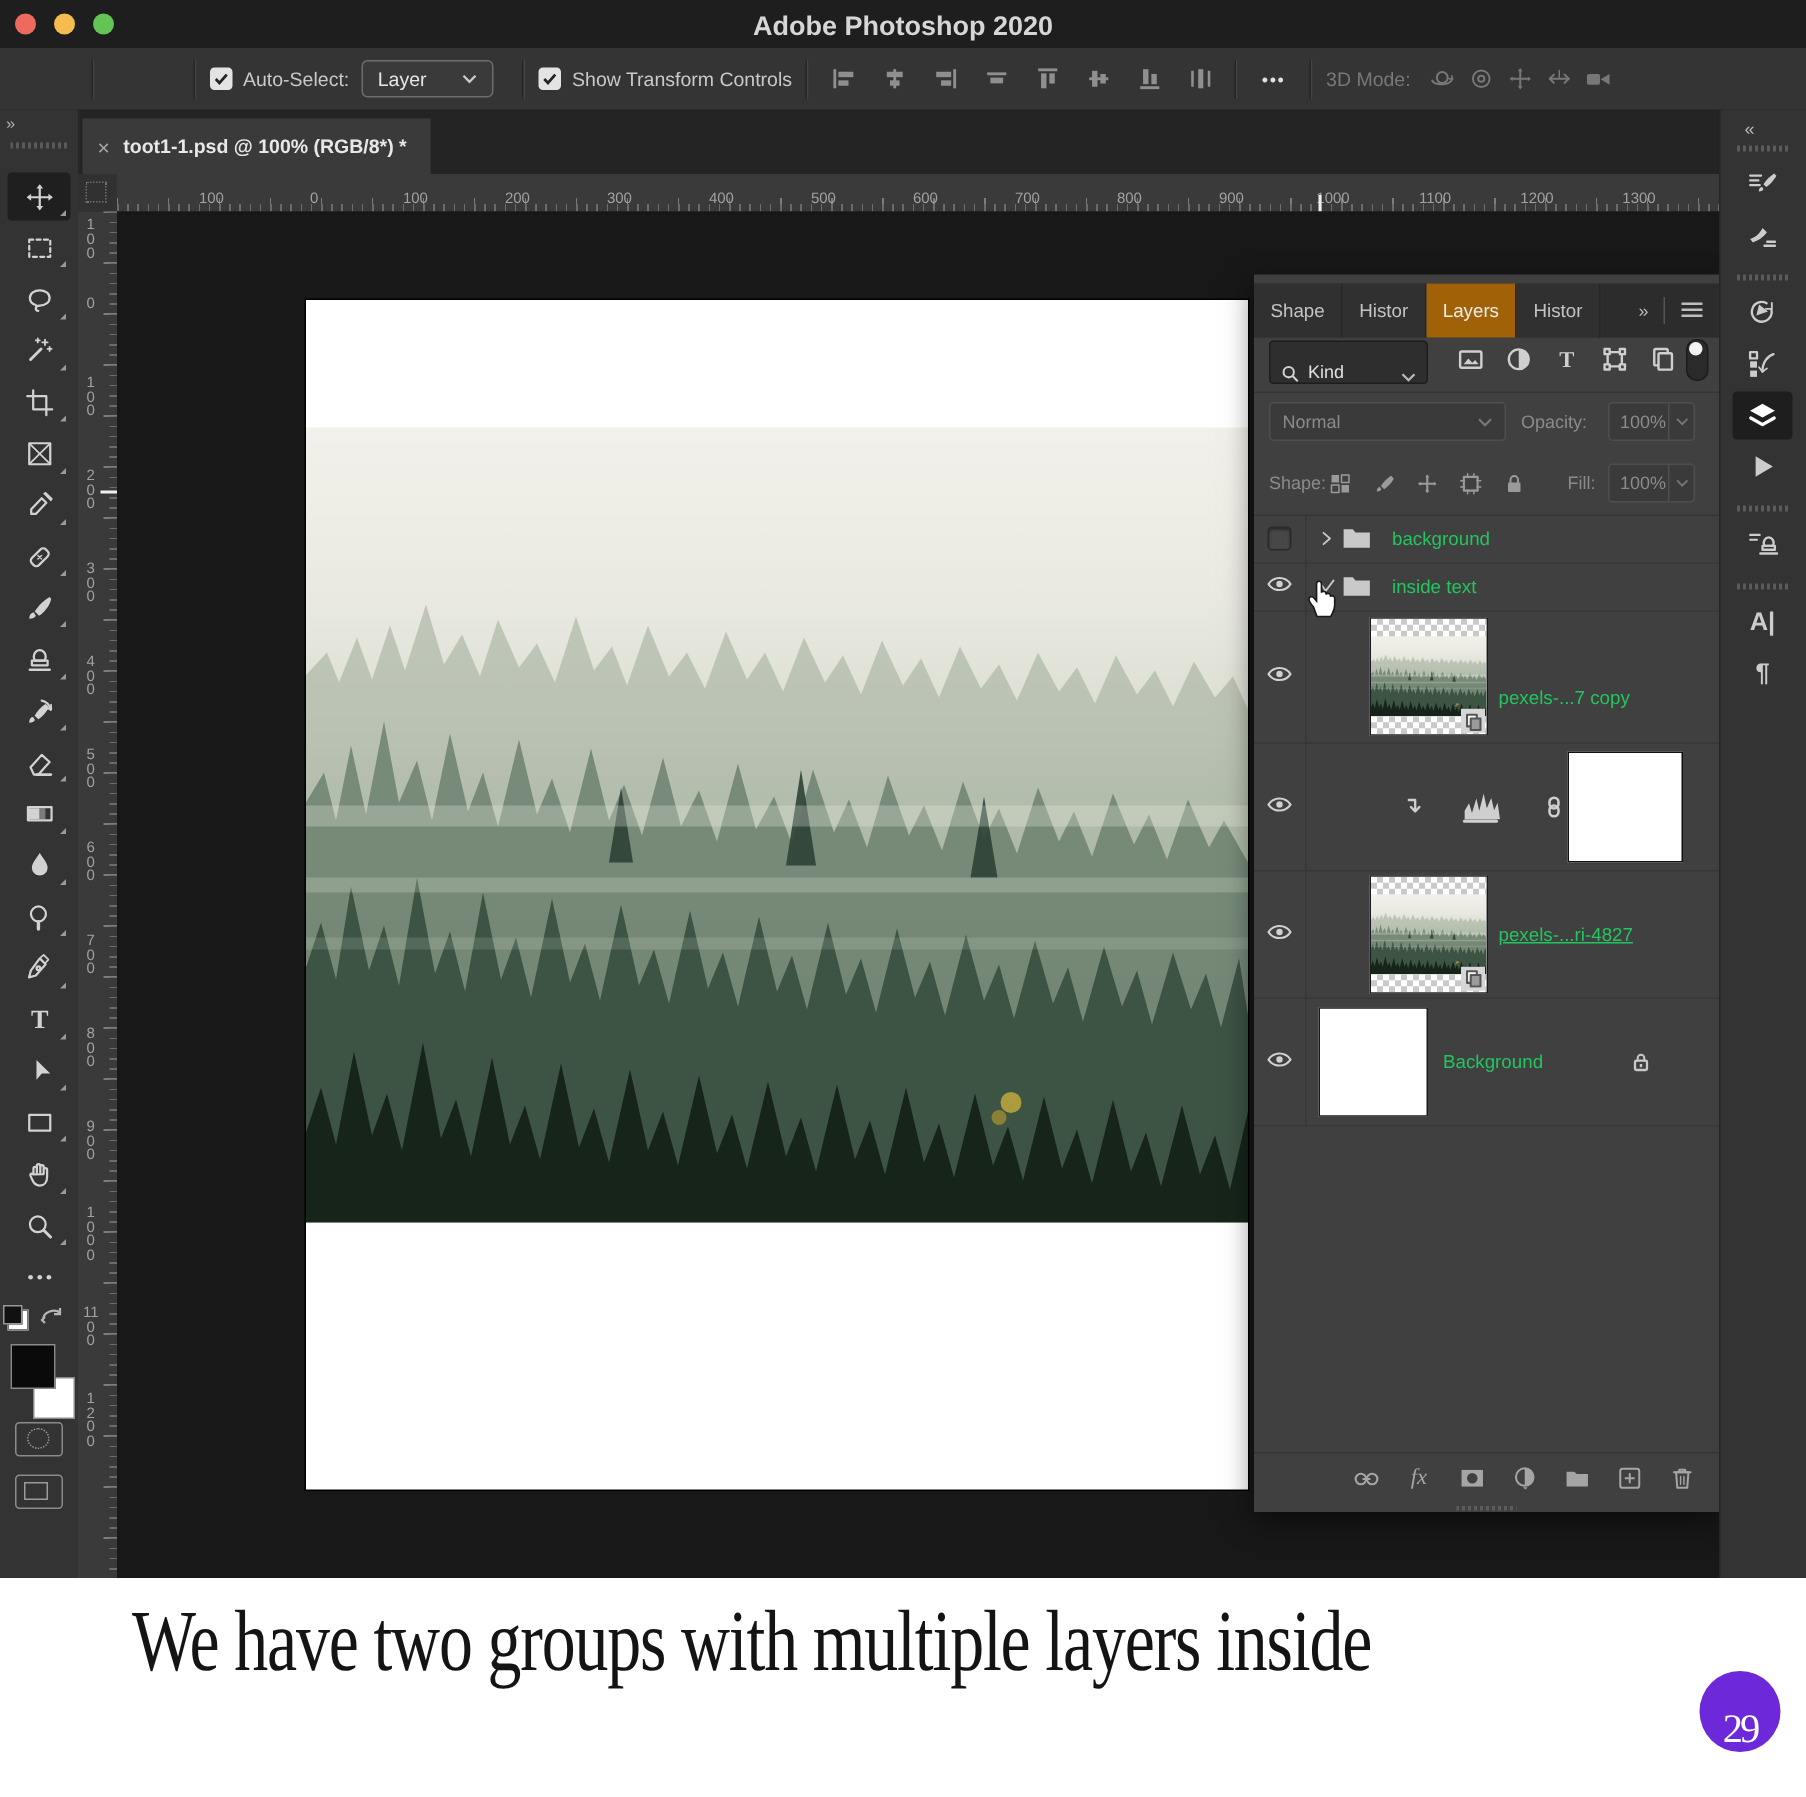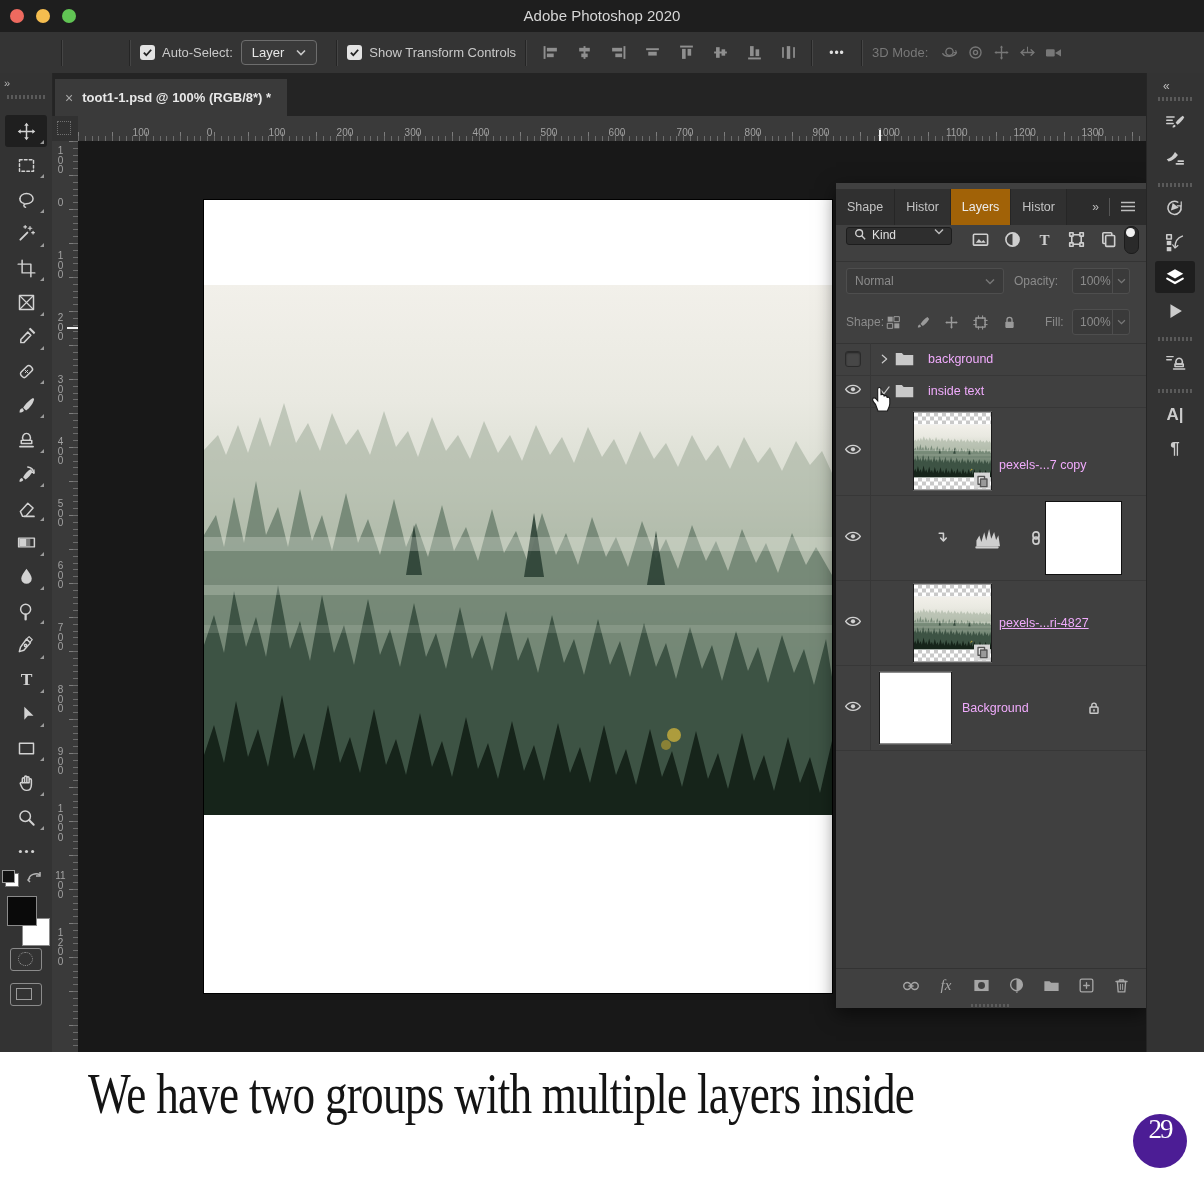--- a/index.html
+++ b/index.html
@@ -4,30 +4,30 @@
 <style>
   html,body{margin:0;padding:0;background:#fff;}
   .stage{position:relative;width:1204px;height:1198px;overflow:hidden;
          font-family:"Liberation Sans",sans-serif;-webkit-font-smoothing:antialiased;}
   .abs{position:absolute;}
 
   
   .titlebar{left:0;top:0;width:1204px;height:32px;background:#1e1e1e;border-bottom:1px solid #141414;}
   .tl{position:absolute;top:9px;width:14px;height:14px;border-radius:50%;}
   .tl.r{left:10px;background:#ee6a5f;} .tl.y{left:36px;background:#f5bd4f;} .tl.g{left:62px;background:#61c454;}
-  .apptitle{position:absolute;left:0;right:0;top:7px;text-align:center;color:#d6d6d6;font-size:15px;font-weight:400;}
+  .apptitle{position:absolute;left:0;right:0;top:7px;text-align:center;color:#d6d6d6;font-size:18px;font-weight:700;}
 
   
   .optionsbar{left:0;top:32px;width:1204px;height:41px;background:#343434;border-bottom:1px solid#232323;
               display:flex;align-items:center;color:#c9c9c9;font-size:13px;}
   .ob-sep{width:1px;height:26px;background:#252525;border-right:1px solid #454545;margin:0 9px;}
   .ob-ico{display:flex;align-items:center;justify-content:center;width:30px;height:30px;color:#d9d9d9;}
   .checkbox{width:15px;height:15px;border-radius:3px;background:#e3e3e3;display:inline-flex;align-items:center;justify-content:center;margin-right:7px;}
   .checkbox svg{width:11px;height:11px;}
-  .dd{display:inline-flex;align-items:center;gap:12px;border:1px solid #6d6d6d;border-radius:4px;background:#3a3a3a;
+  .dd{display:inline-flex;align-items:center;gap:24px;border:1px solid #6d6d6d;border-radius:4px;background:#3a3a3a;
       padding:4px 10px;color:#e6e6e6;margin:0 10px 0 8px;}
   .obicons{display:flex;align-items:center;gap:6px;}
   .obicons .ob-ico{width:28px;color:#8f8f8f;}
   .dim3d{color:#787878;}
   .icons3d{display:flex;align-items:center;gap:7px;color:#777;}
 
   
   .toolbar{left:0;top:73px;width:52px;height:979px;background:#333333;border-right:1px solid #262626;}
   .tb-top{position:absolute;left:4px;top:4px;color:#b5b5b5;font-size:11px;letter-spacing:1px;}
   .tb-grip{position:absolute;left:7px;top:22px;width:38px;height:4px;
@@ -77,22 +77,22 @@
 
   
   .lpanel{left:836px;top:183px;width:310px;height:825px;background:#404040;box-shadow:0 6px 18px rgba(0,0,0,.55);
           color:#d8d8d8;font-size:12px;}
   .ltabs{position:absolute;left:0;top:6px;width:100%;height:36px;background:#2c2c2c;display:flex;align-items:stretch;}
   .ltab{display:flex;align-items:center;padding:0 11px;background:#303030;color:#c3c3c3;font-size:12.5px;border-right:1px solid #262626;}
   .ltab.active{background:#a16207;color:#ececec;}
   .ltabs .more{margin-left:auto;display:flex;align-items:center;gap:10px;padding-right:10px;color:#bdbdbd;}
   .ltabs .vline{width:1px;height:18px;background:#555;}
   .filterrow{position:absolute;left:0;top:36px;width:100%;height:42px;border-bottom:1px solid #343434;}
-  .kindsel{position:absolute;left:10px;top:8px;width:106px;height:18px;background:#2e2e2e;border:1px solid #1d1d1d;border-radius:3px;
-           display:flex;align-items:flex-start;gap:6px;padding:0 7px;color:#e0e0e0;box-sizing:border-box;}
+  .kindsel{position:absolute;left:10px;top:8px;width:106px;height:29px;background:#2e2e2e;border:1px solid #1d1d1d;border-radius:3px;
+           display:flex;align-items:flex-end;gap:6px;padding:0 7px;color:#e0e0e0;box-sizing:border-box;}
   .kindsel .chev{margin-left:auto;}
   .ficons{position:absolute;left:133px;top:8px;display:flex;gap:9px;align-items:center;color:#cfcfcf;}
   .ficons .fi{width:23px;height:25px;display:flex;align-items:center;justify-content:center;}
   .pill{width:13px;height:26px;border-radius:7px;background:#2a2a2a;border:1px solid #1c1c1c;position:relative;}
   .pill:after{content:"";position:absolute;left:1px;top:1px;width:9px;height:9px;border-radius:50%;background:#f2f2f2;}
   .blendrow{position:absolute;left:0;top:78px;width:100%;height:42px;}
   .blendsel{position:absolute;left:10px;top:7px;width:158px;height:26px;border:1px solid #4e4e4e;border-radius:3px;background:#3a3a3a;
             display:flex;align-items:center;padding:0 8px;color:#8b8b8b;box-sizing:border-box;}
   .blendsel .chev{margin-left:auto;color:#777;}
   .oplabel{position:absolute;left:178px;top:13px;color:#8b8b8b;}
@@ -104,21 +104,21 @@
   .lockicons{position:absolute;left:47px;top:6px;display:flex;gap:9px;color:#9a9a9a;}
   .lockicons .fi{width:20px;height:26px;display:flex;align-items:center;justify-content:center;}
   .filllbl{position:absolute;left:209px;top:12px;}
   .lrows{position:absolute;left:0;top:160px;width:100%;bottom:40px;overflow:hidden;}
   .lrow{position:absolute;left:0;width:100%;border-bottom:1px solid #373737;}
   .viscol{position:absolute;left:0;top:0;width:34px;height:100%;border-right:1px solid #373737;display:flex;align-items:center;justify-content:center;}
   .eye{color:#d0d0d0;}
   .emptyvis{width:14px;height:14px;border-radius:3px;background:#474747;border:1px solid #2a2a2a;box-shadow:inset 0 1px 2px rgba(0,0,0,.5);}
   .grow-chev{position:absolute;left:42px;top:50%;transform:translateY(-50%);color:#c9c9c9;}
   .foldico{position:absolute;left:58px;top:50%;transform:translateY(-50%);color:#c9c9c9;}
-  .lname{position:absolute;top:50%;transform:translateY(-50%);color:#f0abfc;font-size:12.5px;}
+  .lname{position:absolute;top:50%;transform:translateY(-50%);color:#22c55e;font-size:12.5px;}
   .thumb{position:absolute;top:50%;transform:translateY(-50%);width:77px;height:77px;background:#fff;border:1px solid #1a1a1a;overflow:hidden;}
   .checker{position:absolute;left:0;width:100%;height:12px;
     background:repeating-conic-gradient(#c9c9c9 0 25%,#ffffff 0 50%);background-size:8px 8px;}
   .thumb .art{position:absolute;left:0;top:12px;width:77px;height:53px;overflow:hidden;}
   .thumb .art .forest-art{transform:scale(0.1226,0.1);transform-origin:0 0;}
   .sobadge{position:absolute;right:1px;bottom:1px;width:16px;height:16px;background:#d6d6d6;display:flex;align-items:center;justify-content:center;color:#4a4a4a;}
   .masktmb{position:absolute;top:50%;transform:translateY(-50%);width:75px;height:72px;background:#fff;border:1px solid #111;}
   .whitetmb{position:absolute;top:50%;transform:translateY(-50%);width:71px;height:71px;background:#fff;border:1px solid #1a1a1a;}
   .rowico{position:absolute;top:50%;transform:translateY(-50%);color:#cfcfcf;}
   .lockico{position:absolute;top:50%;transform:translateY(-50%);color:#c9c9c9;}
@@ -140,22 +140,22 @@
   .rd-ico svg{width:22px;height:22px;}
   .rd-ico.sel{background:#1e1e1e;color:#fff;}
   .rd-txt{font-size:17px;color:#ccc;font-weight:700;}
 
   .edge-sliver{left:1199px;top:1052px;width:5px;height:52px;background:#2c2c2c;}
 
   
   .caption{left:0;top:1052px;width:1204px;height:146px;background:#ffffff;}
   .caption h1{position:absolute;left:88px;top:8px;margin:0;font-family:"Liberation Serif",serif;font-weight:500;
       font-size:58px;color:#141414;white-space:nowrap;transform:scaleX(0.78);transform-origin:0 50%;letter-spacing:-1px;}
-  .badge{position:absolute;left:1133px;top:62px;width:54px;height:54px;border-radius:50%;background:#4c1d95;
-         display:flex;align-items:flex-start;justify-content:center;}
+  .badge{position:absolute;left:1133px;top:62px;width:54px;height:54px;border-radius:50%;background:#6d28d9;
+         display:flex;align-items:flex-end;justify-content:center;}
   .badge span{font-family:"Liberation Serif",serif;color:#fff;font-size:27px;letter-spacing:-2px;}
 
   svg{display:block;}
 </style>
 </head>
 <body>
 
 <div class="stage">
 
   <div class="abs titlebar">

